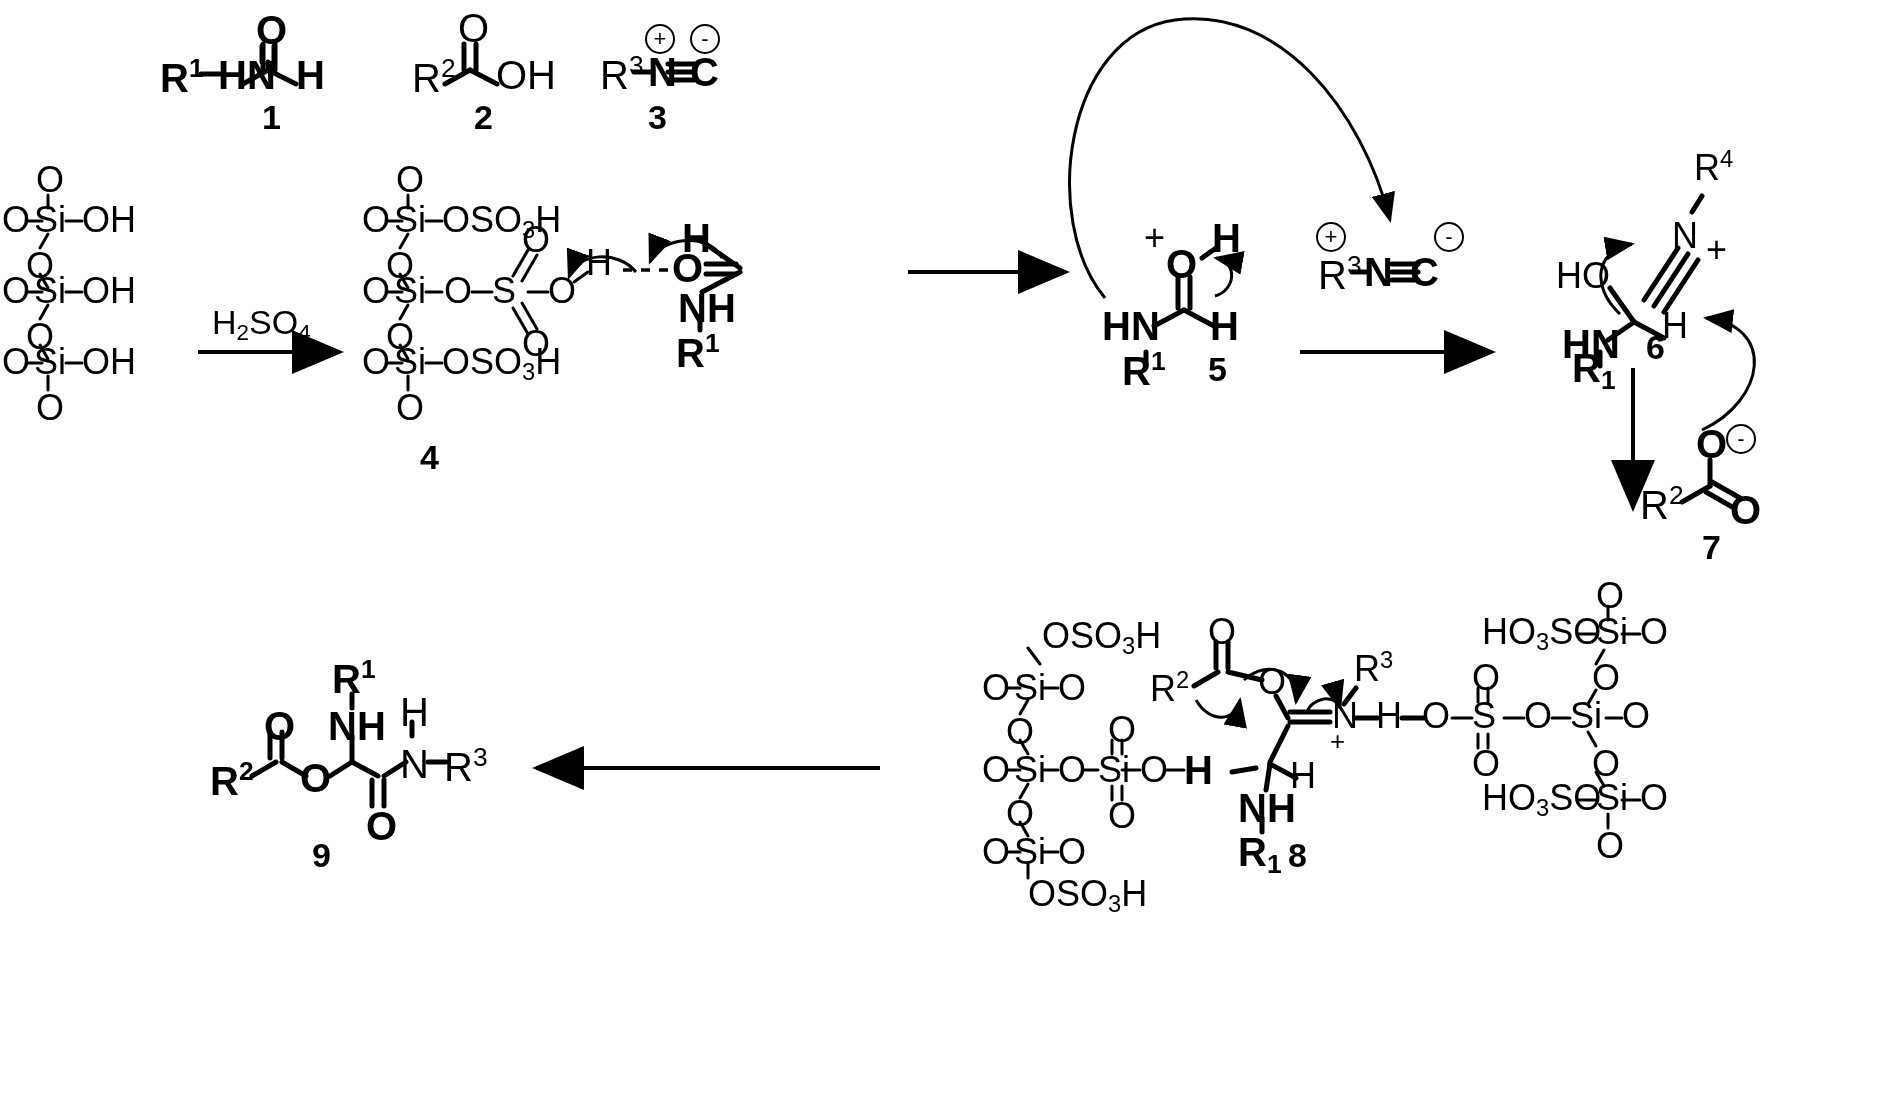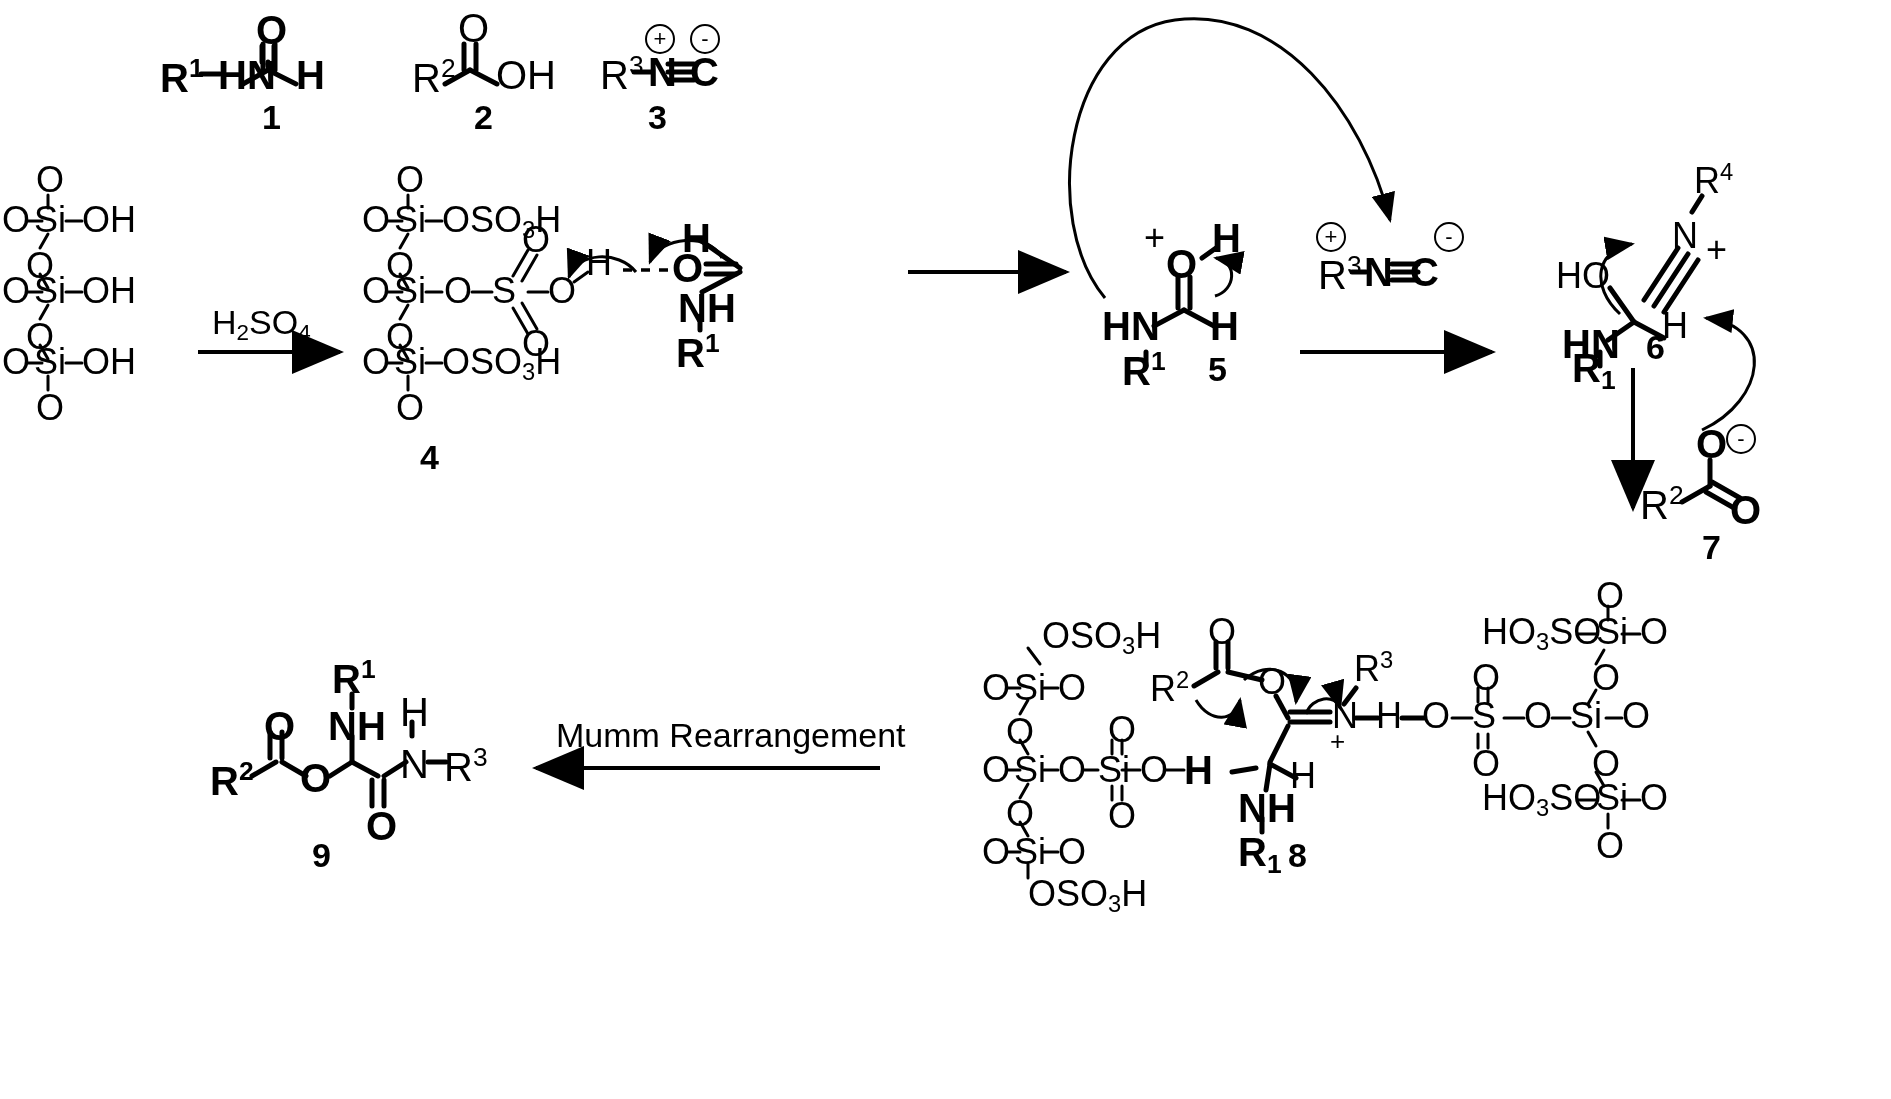--- a/index.html
+++ b/index.html
@@ -383,21 +383,21 @@
   <div class="lbl n bold" style="left:1210px;top:306px;">H</div>
   <div class="lbl n bold" style="left:1122px;top:348px;"><span>R</span><span class="sup">1</span></div>
   <div class="lbl num" style="left:1208px;top:352px;">5</div>
 
   <div class="lbl n" style="left:1318px;top:252px;"><span>R</span><span class="sup">3</span></div>
   <div class="lbl n bold" style="left:1364px;top:252px;">N</div>
   <div class="lbl n bold" style="left:1410px;top:252px;">C</div>
   <div class="chg" style="left:1316px;top:222px;">+</div>
   <div class="chg" style="left:1434px;top:222px;">-</div>
 
-  <div class="lbl n2" style="left:1694px;top:160px;"><span>R</span><span class="sup">4</span></div>
+  <div class="lbl n2" style="left:1694px;top:147px;"><span>R</span><span class="sup">4</span></div>
   <div class="lbl n2" style="left:1672px;top:218px;">N</div>
   <div class="lbl n2" style="left:1706px;top:232px;">+</div>
   <div class="lbl n2" style="left:1556px;top:258px;">HO</div>
   <div class="lbl n bold" style="left:1562px;top:324px;">HN</div>
   <div class="lbl n2" style="left:1662px;top:308px;">H</div>
   <div class="lbl n bold" style="left:1572px;top:348px;"><span>R</span><span class="sub">1</span></div>
   <div class="lbl num" style="left:1646px;top:330px;">6</div>
 
   <div class="lbl n bold" style="left:1696px;top:424px;">O</div>
   <div class="chg" style="left:1726px;top:424px;">-</div>
@@ -447,21 +447,20 @@
   <div class="lbl n2" style="left:1482px;top:614px;"><span>HO</span><span class="sub">3</span><span>SO</span></div>
   <div class="lbl n2" style="left:1596px;top:614px;">Si</div>
   <div class="lbl n2" style="left:1640px;top:614px;">O</div>
   <div class="lbl n2" style="left:1596px;top:578px;">O</div>
   <div class="lbl n2" style="left:1482px;top:780px;"><span>HO</span><span class="sub">3</span><span>SO</span></div>
   <div class="lbl n2" style="left:1596px;top:780px;">Si</div>
   <div class="lbl n2" style="left:1640px;top:780px;">O</div>
   <div class="lbl n2" style="left:1596px;top:828px;">O</div>
   <div class="lbl num" style="left:1288px;top:838px;">8</div>
 
-  <div class="lbl rxnlabel" style="left:556px;top:718px;">Mumm Rearrangement</div>
 
   <div class="lbl n bold" style="left:264px;top:706px;">O</div>
   <div class="lbl n bold" style="left:210px;top:758px;"><span>R</span><span class="sup">2</span></div>
   <div class="lbl n bold" style="left:300px;top:758px;">O</div>
   <div class="lbl n bold" style="left:328px;top:706px;">NH</div>
   <div class="lbl n bold" style="left:332px;top:656px;"><span>R</span><span class="sup">1</span></div>
   <div class="lbl n bold" style="left:366px;top:806px;">O</div>
   <div class="lbl n" style="left:400px;top:744px;">N</div>
   <div class="lbl n" style="left:400px;top:692px;">H</div>
   <div class="lbl n" style="left:444px;top:744px;"><span>R</span><span class="sup">3</span></div>

